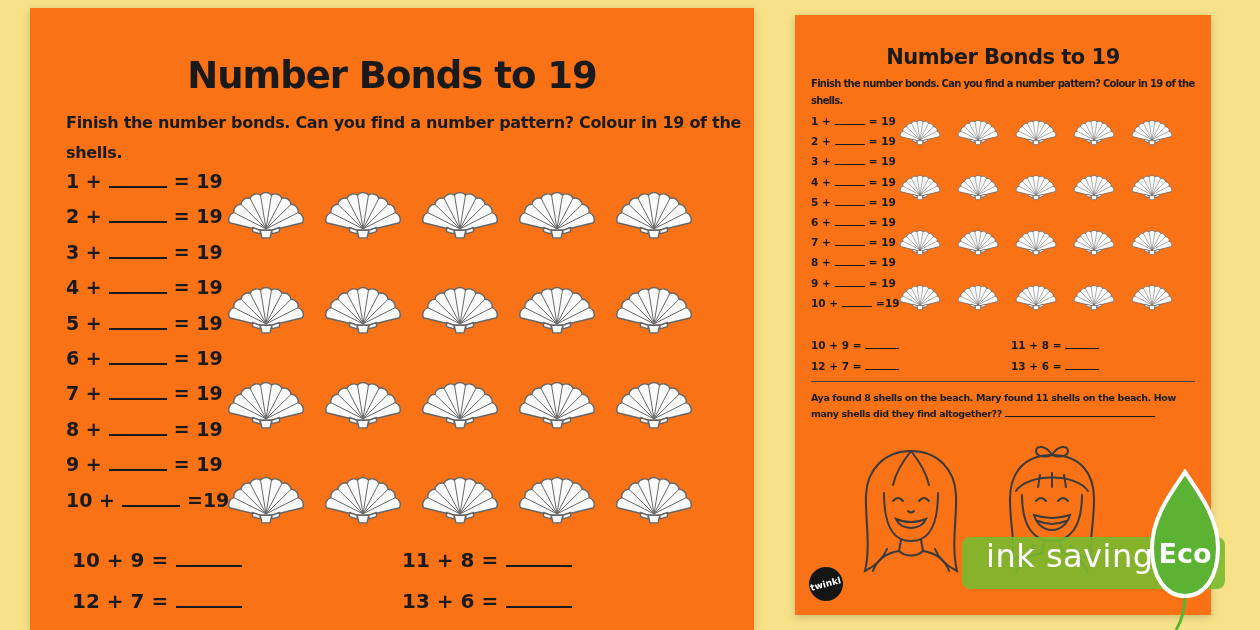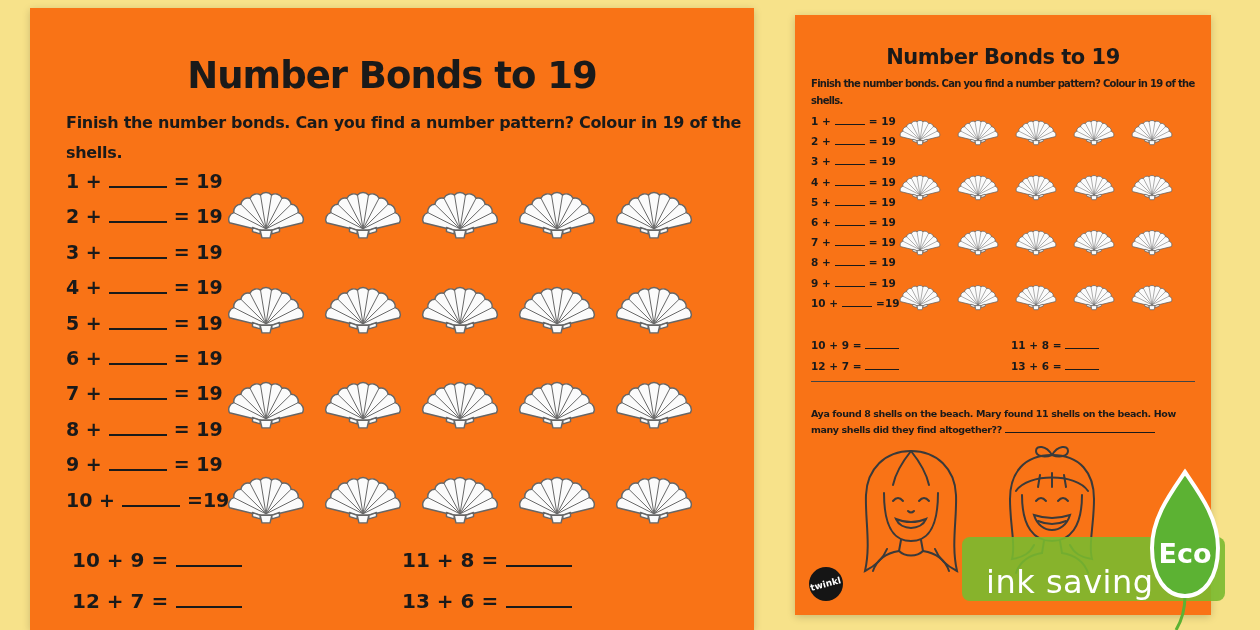--- a/index.html
+++ b/index.html
@@ -30,32 +30,32 @@
              font-size:10px; font-weight:bold; letter-spacing:-0.7px; line-height:1.7; }
   .bonds-r { position:absolute; left:16px; top:96px; font-size:10.5px; font-weight:bold; }
   .bonds-r .brow { height:20.2px; line-height:20.2px; }
   .bs { width:30px; margin:0 4px; border-bottom-width:1.5px; }
   .grid-r { position:absolute; left:100px; top:86px; }
   .practice-r { position:absolute; left:16px; top:324px; width:380px; display:grid;
                 grid-template-columns:200px auto; row-gap:9px; font-size:10.5px; font-weight:bold; }
   .ps { width:34px; margin-left:4px; border-bottom-width:1.5px; }
   .wp { position:absolute; left:16px; top:366px; width:384px; margin:0;
         font-size:9.5px; font-weight:bold; letter-spacing:-0.4px; line-height:1.7;
-        border-top:1px solid #444; padding-top:24px; }
+        border-top:1px solid #444; padding-top:8px; }
   .wpb { width:150px; border-bottom-width:1.5px; }
   .girl1 { position:absolute; left:56px;  top:430px; }
   .girl2 { position:absolute; left:196px; top:428px; }
   .logo { position:absolute; left:14px; top:552px; width:34px; height:34px; border-radius:50%;
           background:#151515; display:flex; align-items:center; justify-content:center; }
   .logo span { color:#fff; font-size:9px; font-weight:bold; transform:rotate(-15deg); }
 
   
-  .banner { position:absolute; left:962px; top:537px; width:263px; height:64px;
+  .banner { position:absolute; left:962px; top:537px; width:263px; height:52px;
             background:rgba(122,186,47,0.9); border-radius:8px; z-index:5;
-            display:flex; align-items:flex-end; padding-left:24px; box-sizing:border-box; }
+            display:flex; align-items:flex-start; padding-left:24px; box-sizing:border-box; }
   .banner span { color:#ffffff; font-size:32px; letter-spacing:0.5px; }
   .eco { position:absolute; left:1140px; top:468px; z-index:6; }
   .defs { position:absolute; width:0; height:0; }
 </style>
 </head>
 <body>
 
 <svg class="defs" aria-hidden="true">
   <symbol id="shell" viewBox="0 0 100 100">
     <g fill="#fbfbfb" stroke="#666666" stroke-width="1.6" stroke-linejoin="round">

